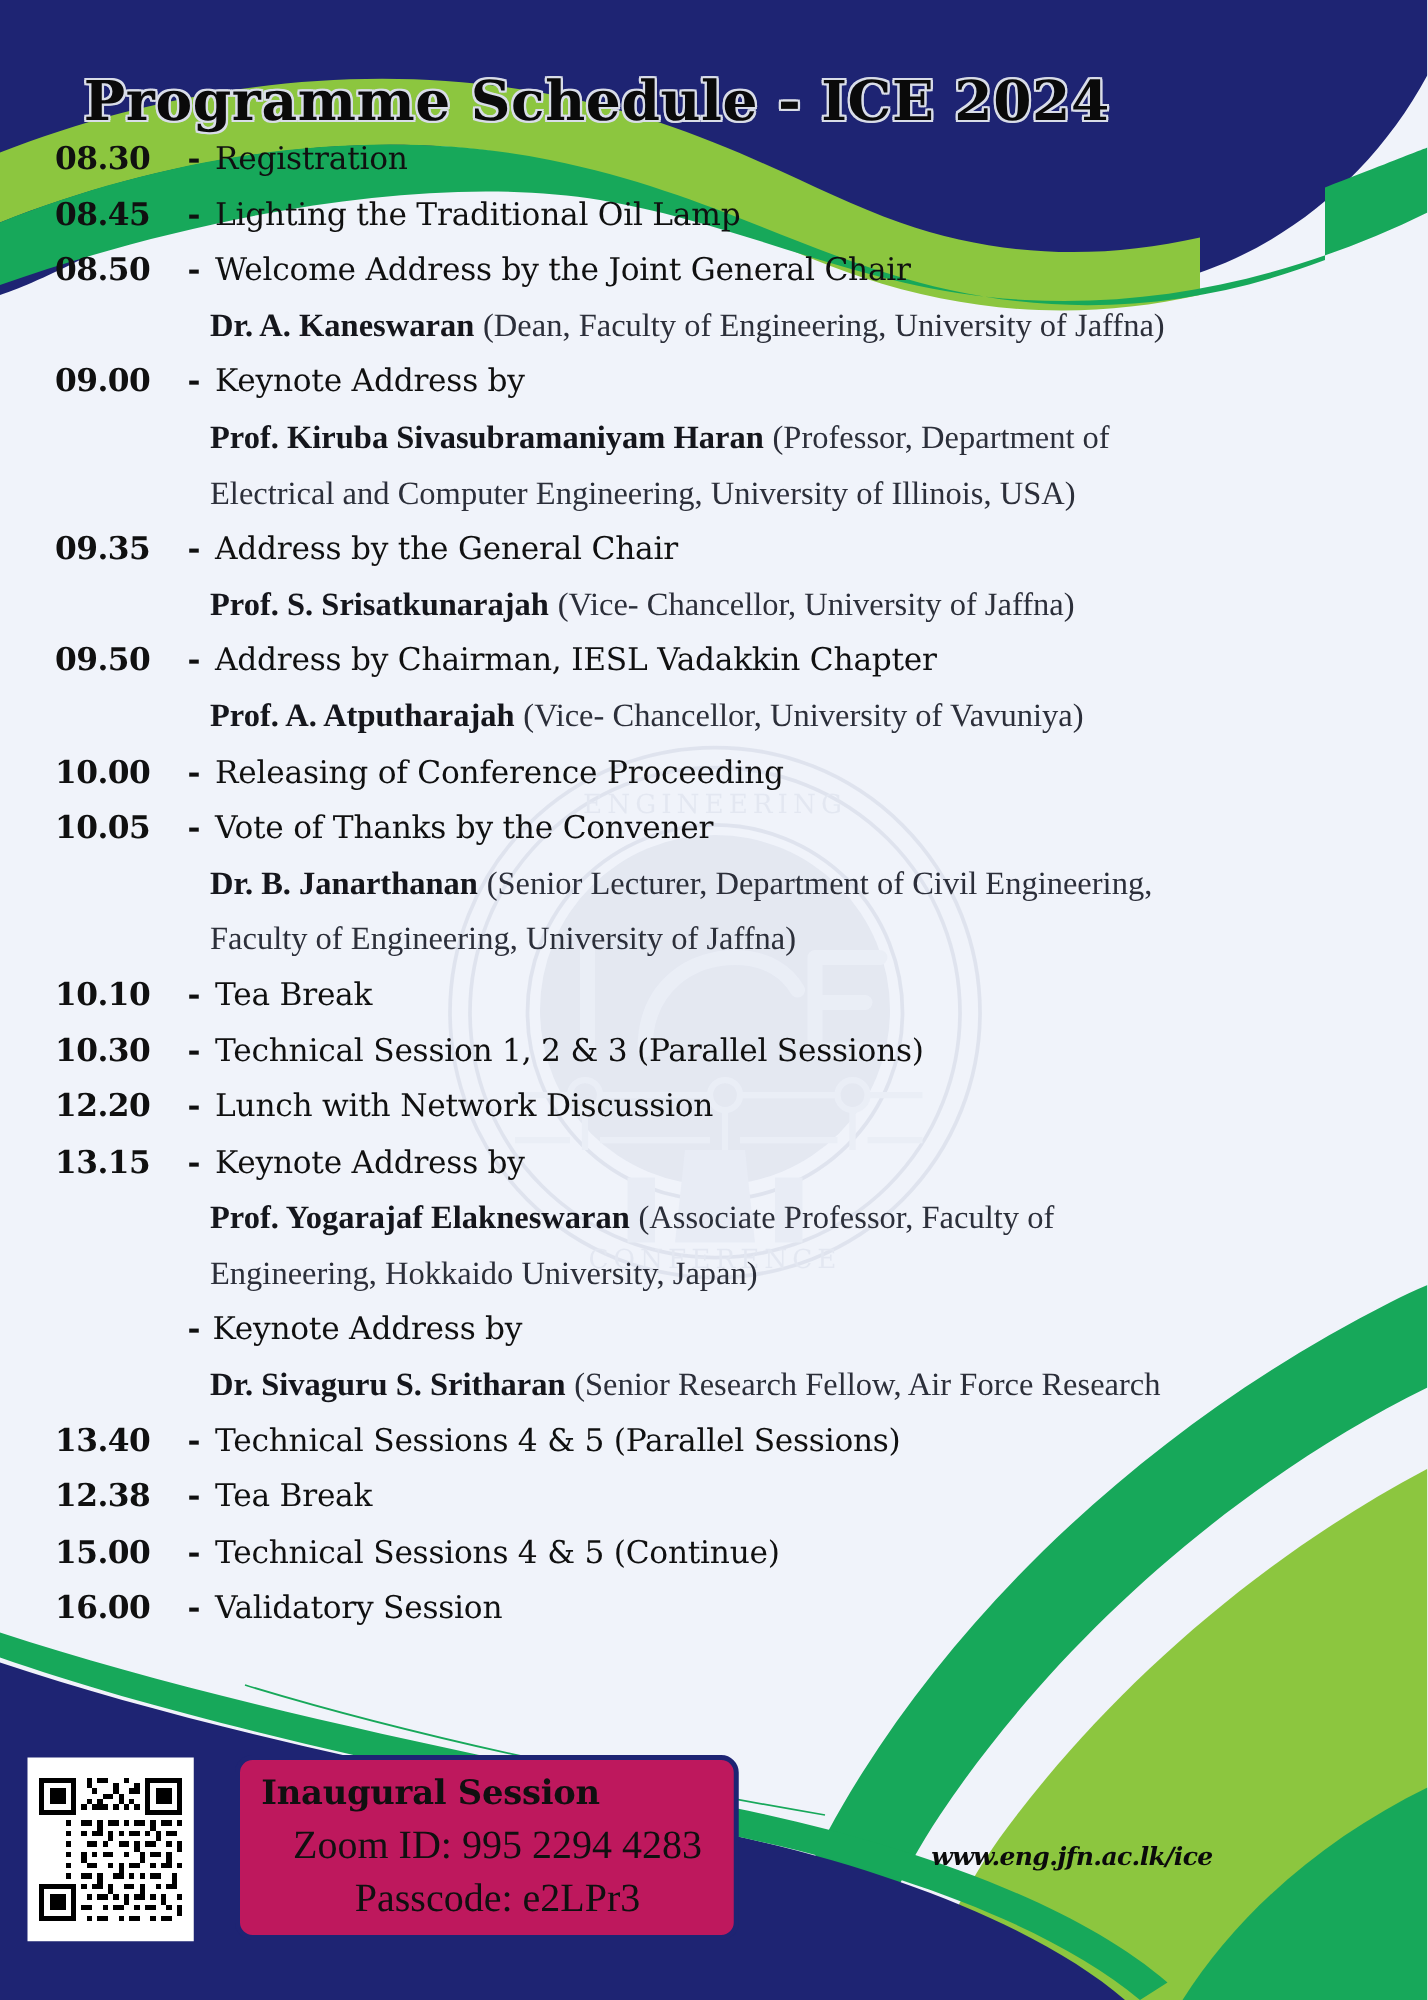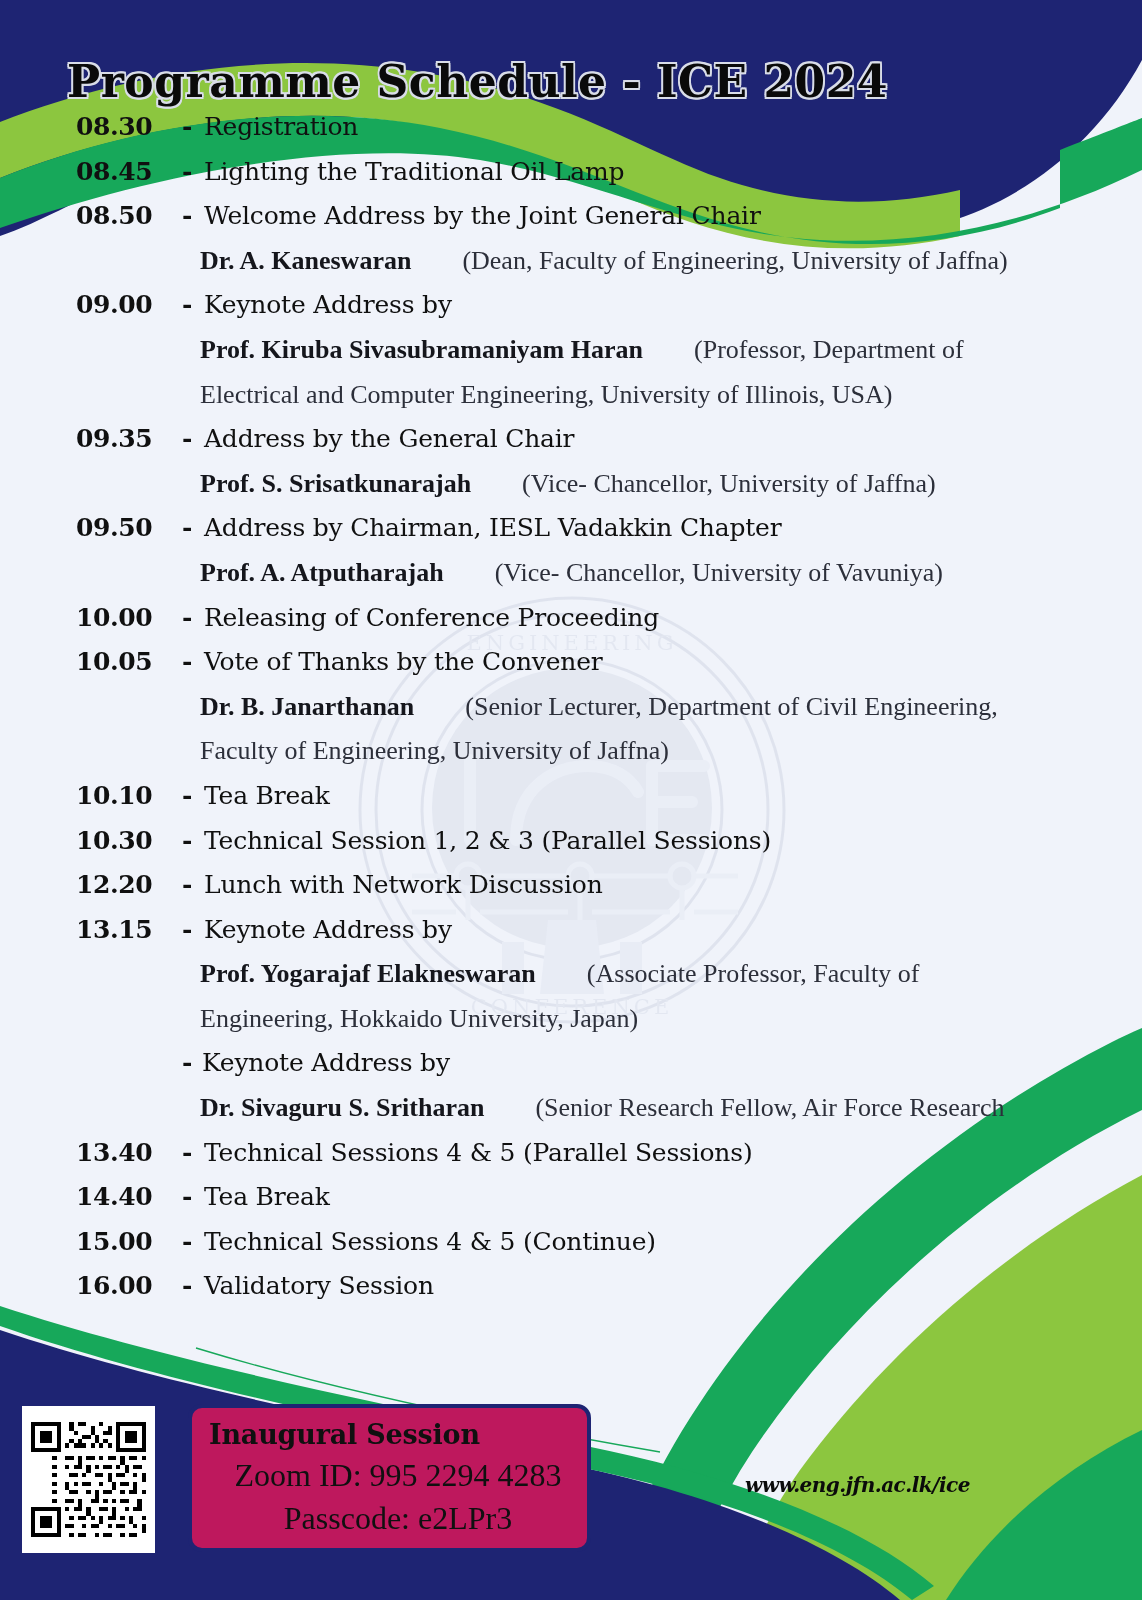--- a/index.html
+++ b/index.html
@@ -38,21 +38,20 @@
       -1.6px  1.6px 0 #d9dde8,  1.6px  1.6px 0 #d9dde8,
        0 -1.8px 0 #d9dde8, 0 1.8px 0 #d9dde8,
       -1.8px 0 0 #d9dde8, 1.8px 0 0 #d9dde8;
     white-space:nowrap;
   }
   
   #schedule{
     position:absolute;
     left:0; top:112px;
     width:921px;
-    padding-left:32px;
   }
   .row{
     display:flex;
     align-items:baseline;
     padding:0 0 0 44px;
     height:44.6px;
     box-sizing:border-box;
   }
   .time{
     flex:0 0 auto;
@@ -80,21 +79,20 @@
     letter-spacing:-0.2px;
   }
   
   .sub{
     padding:0 0 0 168px;
     height:44.6px;
     box-sizing:border-box;
     display:flex;
     align-items:baseline;
     white-space:nowrap;
-    gap:44px;
   }
   .sub .nm{
     font-family:"Liberation Serif", serif;
     font-weight:700;
     font-size:26px;
     color:#15161c;
   }
   .sub .af{
     font-family:"Liberation Serif", serif;
     font-weight:400;
@@ -352,21 +350,21 @@
       <div class="sub">
         <span class="nm">Dr. Sivaguru S. Sritharan</span>
         <span class="af">(Senior Research Fellow, Air Force Research</span>
       </div>
       <div class="row">
         <span class="time">13.40</span>
         <span class="dash">-</span>
         <span class="act">Technical Sessions 4 &amp; 5 (Parallel Sessions)</span>
       </div>
       <div class="row">
-        <span class="time">14.40</span>
+        <span class="time">12.38</span>
         <span class="dash">-</span>
         <span class="act">Tea Break</span>
       </div>
       <div class="row">
         <span class="time">15.00</span>
         <span class="dash">-</span>
         <span class="act">Technical Sessions 4 &amp; 5 (Continue)</span>
       </div>
       <div class="row">
         <span class="time">16.00</span>

